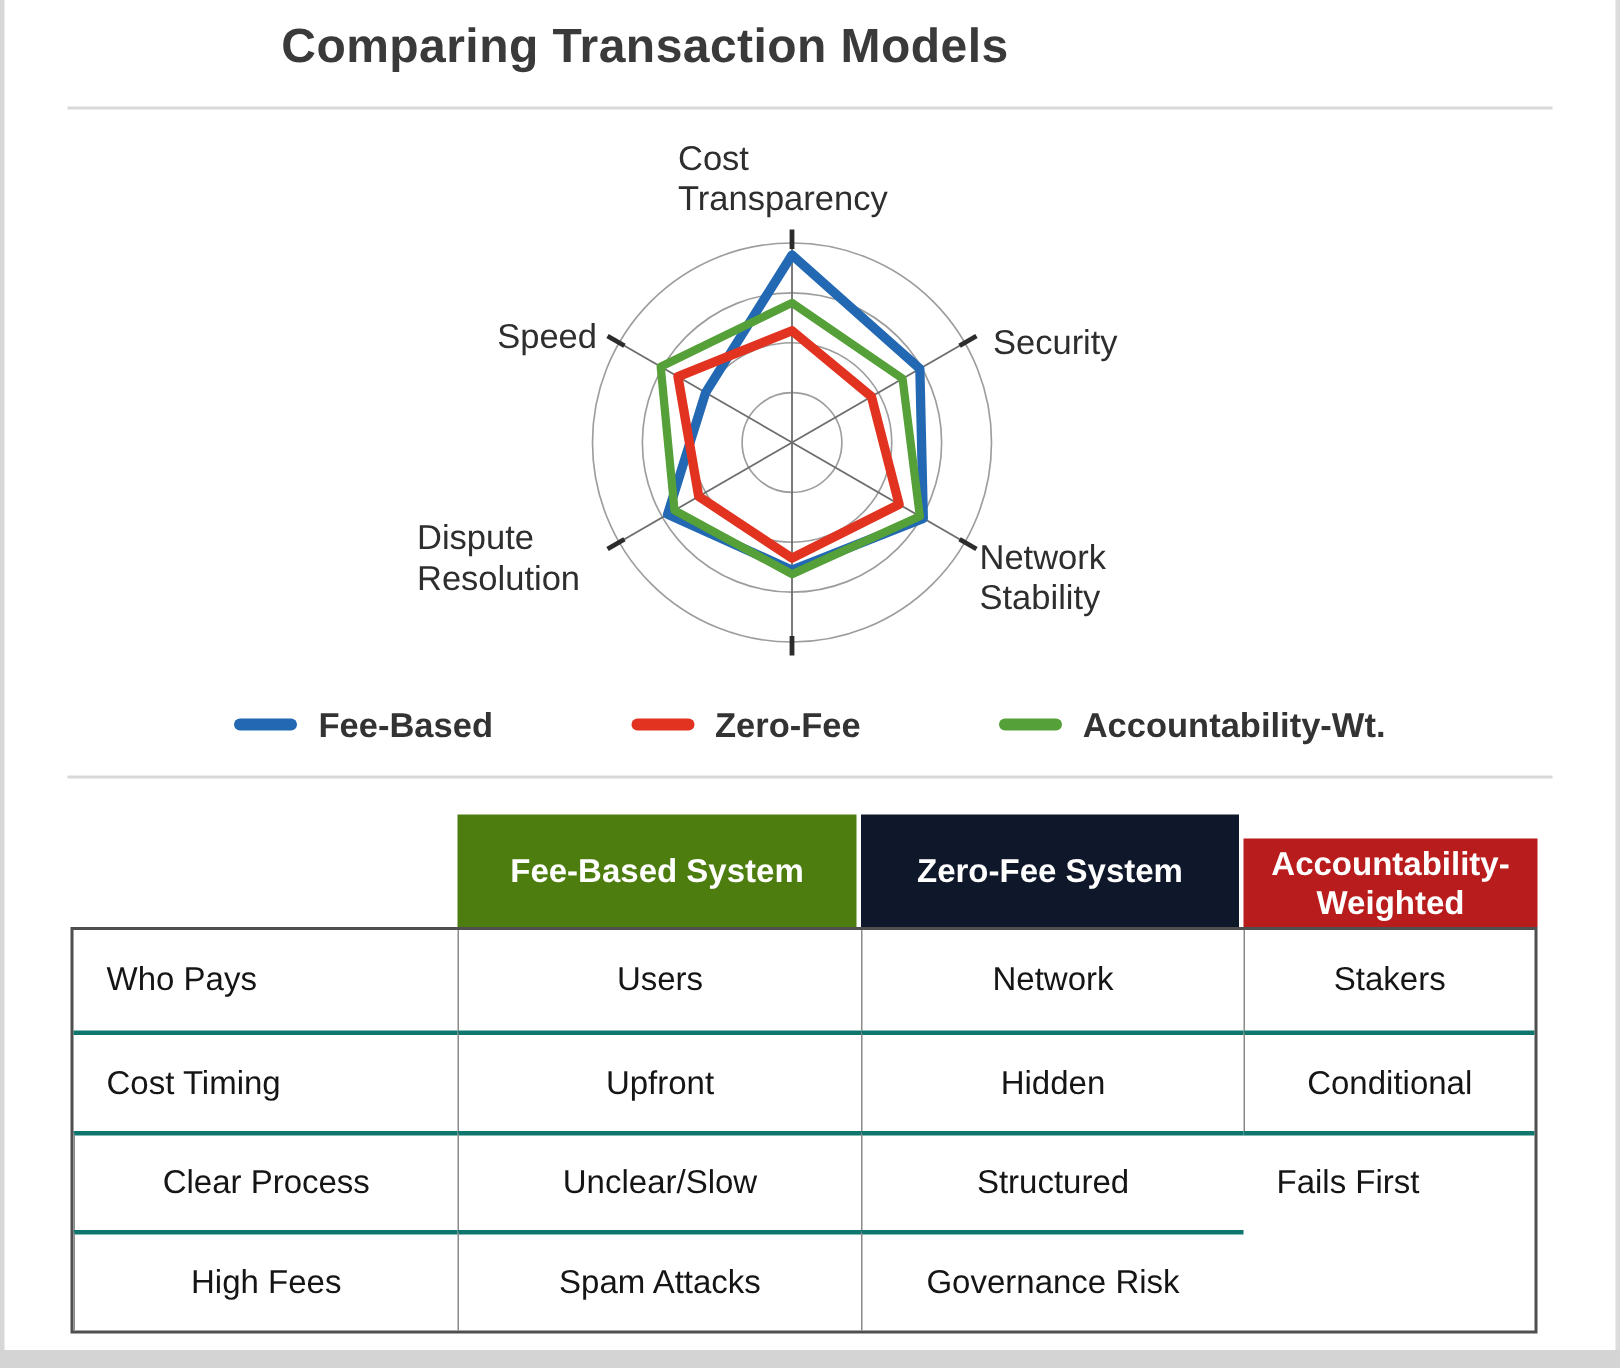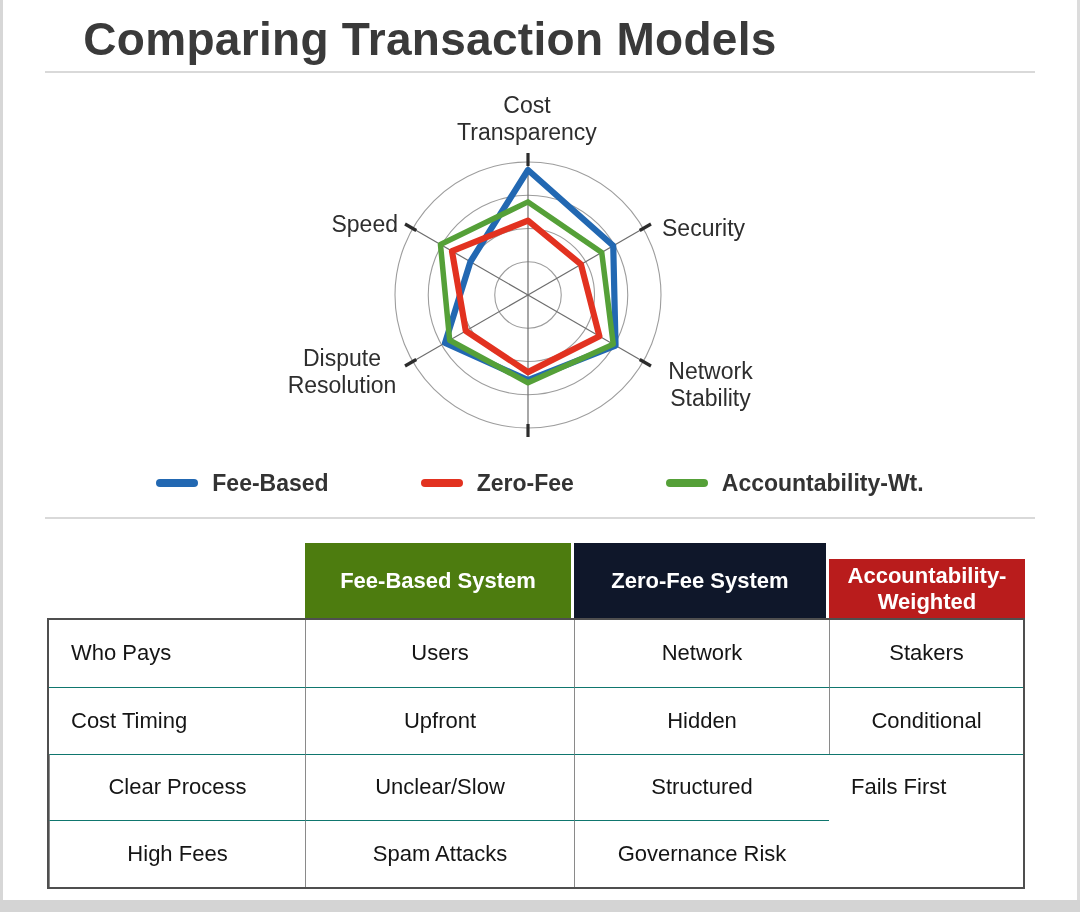--- a/index.html
+++ b/index.html
@@ -11,34 +11,34 @@
   .card{
     position:absolute;left:0;top:0;width:1074px;height:900px;
     background:#ffffff;border-left:3px solid #d7d7d7;border-right:3px solid #dcdcdc;
   }
   .bottom-strip{
     position:absolute;left:0;top:900px;width:1080px;height:12px;
     background:#d4d4d4;
   }
   .page-title{
     position:absolute;left:0;top:12px;width:860px;
-    text-align:center;font-size:46px;font-weight:700;color:#3a3a3a;
+    text-align:center;font-size:32px;font-weight:700;color:#3a3a3a;
     letter-spacing:.3px;
   }
   .divider{
     position:absolute;left:45px;width:990px;height:2px;background:#d9d9d9;
   }
   #divider-top{top:71px;}
   #divider-mid{top:517px;}
 
   #radar-svg{position:absolute;left:0;top:80px;}
 
   .axis-label{
     position:absolute;color:#2e2e2e;font-size:23px;line-height:27px;
-    text-align:center;font-weight:400;
+    font-weight:400;
   }
   #axis-cost{left:452px;top:92px;width:150px;}
   #axis-security{left:662px;top:215px;width:120px;text-align:left;}
   #axis-network{left:653px;top:358px;width:115px;}
   #axis-dispute{left:278px;top:345px;width:128px;}
   #axis-speed{left:318px;top:211px;width:80px;text-align:right;}
 
   .legend{
     position:absolute;left:0;top:467px;width:1080px;height:32px;
     display:flex;justify-content:center;align-items:center;gap:92px;
@@ -62,21 +62,21 @@
   .table-body{
     position:absolute;left:47px;top:618px;width:978px;height:271px;
     box-sizing:border-box;border:2px solid #4f4f4f;
     display:grid;
     grid-template-columns:256px 269px 255px auto;
     grid-template-rows:1fr 1fr 1fr 1fr;
   }
   .cell{
     display:flex;align-items:center;justify-content:center;
     font-size:22px;color:#151515;font-weight:500;
-    border-top:1px solid #0f766e;border-left:1.5px solid #8a8a8a;
+    border-top:3px solid #0f766e;border-left:1.5px solid #8a8a8a;
     box-sizing:border-box;text-align:center;padding:0 4px;
   }
   .cell.row-label{justify-content:flex-start;padding-left:22px;text-align:left;}
   .cell.first-row{border-top:none;}
   .cell.first-col{border-left:none;}
 </style>
 </head>
 <body>
 
 <div class="card"></div>

